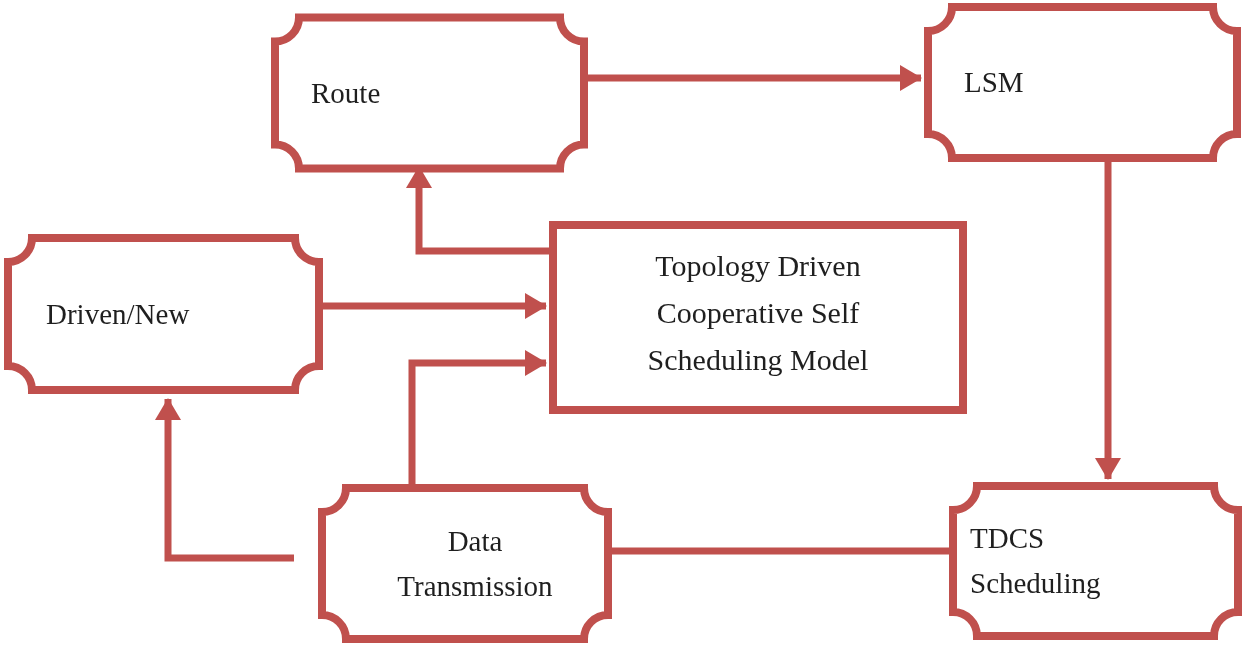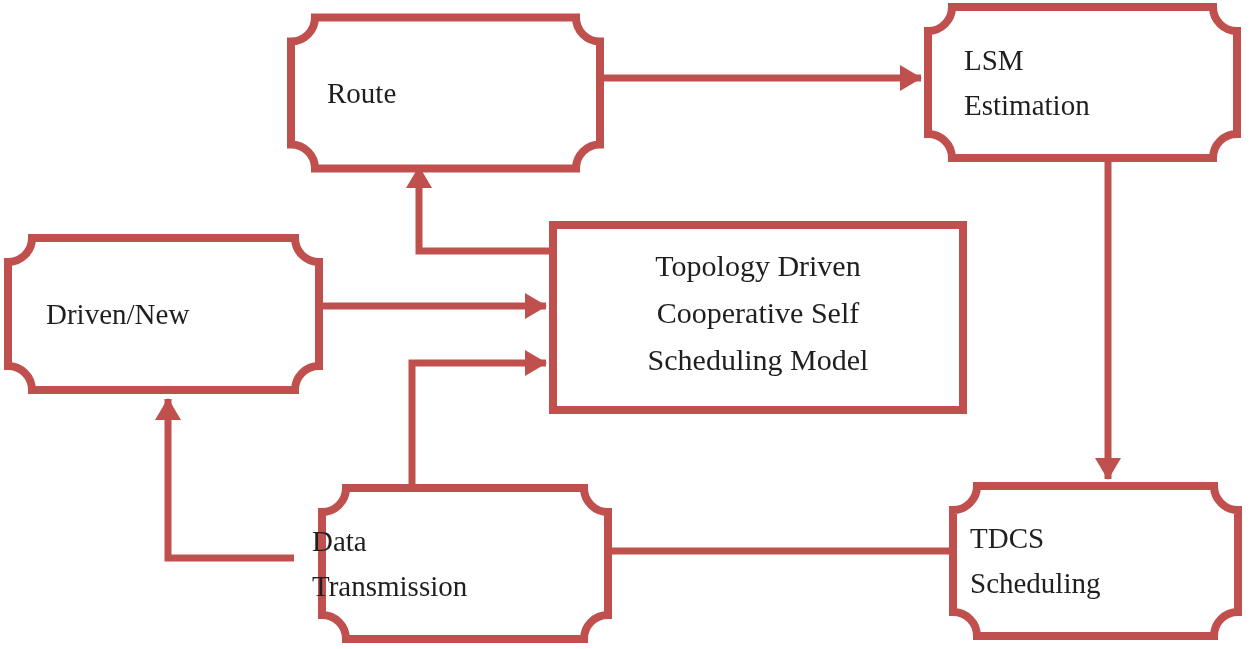--- a/index.html
+++ b/index.html
@@ -81,57 +81,56 @@
     </defs>
     <path class="edge" d="M584,78 H921" marker-end="url(#ah)"></path>
     <path class="edge" d="M1108,158 V479" marker-end="url(#ah)"></path>
     <path class="edge" d="M951,551 H590" marker-end="url(#ah)"></path>
     <path class="edge" d="M294,558 H168 V399" marker-end="url(#ah)"></path>
     <path class="edge" d="M321,306 H546" marker-end="url(#ah)"></path>
     <path class="edge" d="M551,251 H419 V167" marker-end="url(#ah)"></path>
     <path class="edge" d="M412,486 V363 H546" marker-end="url(#ah)"></path>
   </svg>
 
-  <div class="node" style="left:287px; top:3px; width:317px; height:180px;">
+  <div class="node" style="left:271px; top:3px; width:317px; height:180px;">
     <svg class="plaque-border" viewBox="0 0 317 159" xmlns="http://www.w3.org/2000/svg">
       <path d="M28,4 H289 A24,24 0 0 0 313,28 V131 A24,24 0 0 0 289,155 H28 A24,24 0 0 0 4,131 V28 A24,24 0 0 0 28,4 Z"></path>
     </svg>
     <div class="label pl-40">
       <div>Route</div>
     </div>
   </div>
 
   <div class="node" style="left:924px; top:3px; width:317px; height:159px;padding-left:22px;">
     <svg class="plaque-border" viewBox="0 0 317 159" xmlns="http://www.w3.org/2000/svg">
       <path d="M28,4 H289 A24,24 0 0 0 313,28 V131 A24,24 0 0 0 289,155 H28 A24,24 0 0 0 4,131 V28 A24,24 0 0 0 28,4 Z"></path>
     </svg>
     <div class="label pl-40">
       <div>LSM</div>
-      <div>Estimation</div>
     </div>
   </div>
 
   <div class="node model-box" style="left:549px; top:221px; width:418px; height:193px;">
     <div class="label">
       <div>Topology Driven</div>
       <div>Cooperative Self</div>
       <div>Scheduling Model</div>
     </div>
   </div>
 
   <div class="node" style="left:4px; top:234px; width:319px; height:160px;">
     <svg class="plaque-border" viewBox="0 0 319 160" xmlns="http://www.w3.org/2000/svg">
       <path d="M28,4 H291 A24,24 0 0 0 315,28 V132 A24,24 0 0 0 291,156 H28 A24,24 0 0 0 4,132 V28 A24,24 0 0 0 28,4 Z"></path>
     </svg>
     <div class="label pl-42">
       <div>Driven/New</div>
     </div>
   </div>
 
-  <div class="node" style="left:292px; top:484px; width:346px; height:159px;">
+  <div class="node" style="left:292px; top:484px; width:346px; height:159px;text-align:center;">
     <svg class="plaque-border" viewBox="0 0 294 159" xmlns="http://www.w3.org/2000/svg">
       <path d="M28,4 H266 A24,24 0 0 0 290,28 V131 A24,24 0 0 0 266,155 H28 A24,24 0 0 0 4,131 V28 A24,24 0 0 0 28,4 Z"></path>
     </svg>
     <div class="label pl-20">
       <div>Data</div>
       <div>Transmission</div>
     </div>
   </div>
 
   <div class="node" style="left:949px; top:482px; width:293px; height:158px;">

